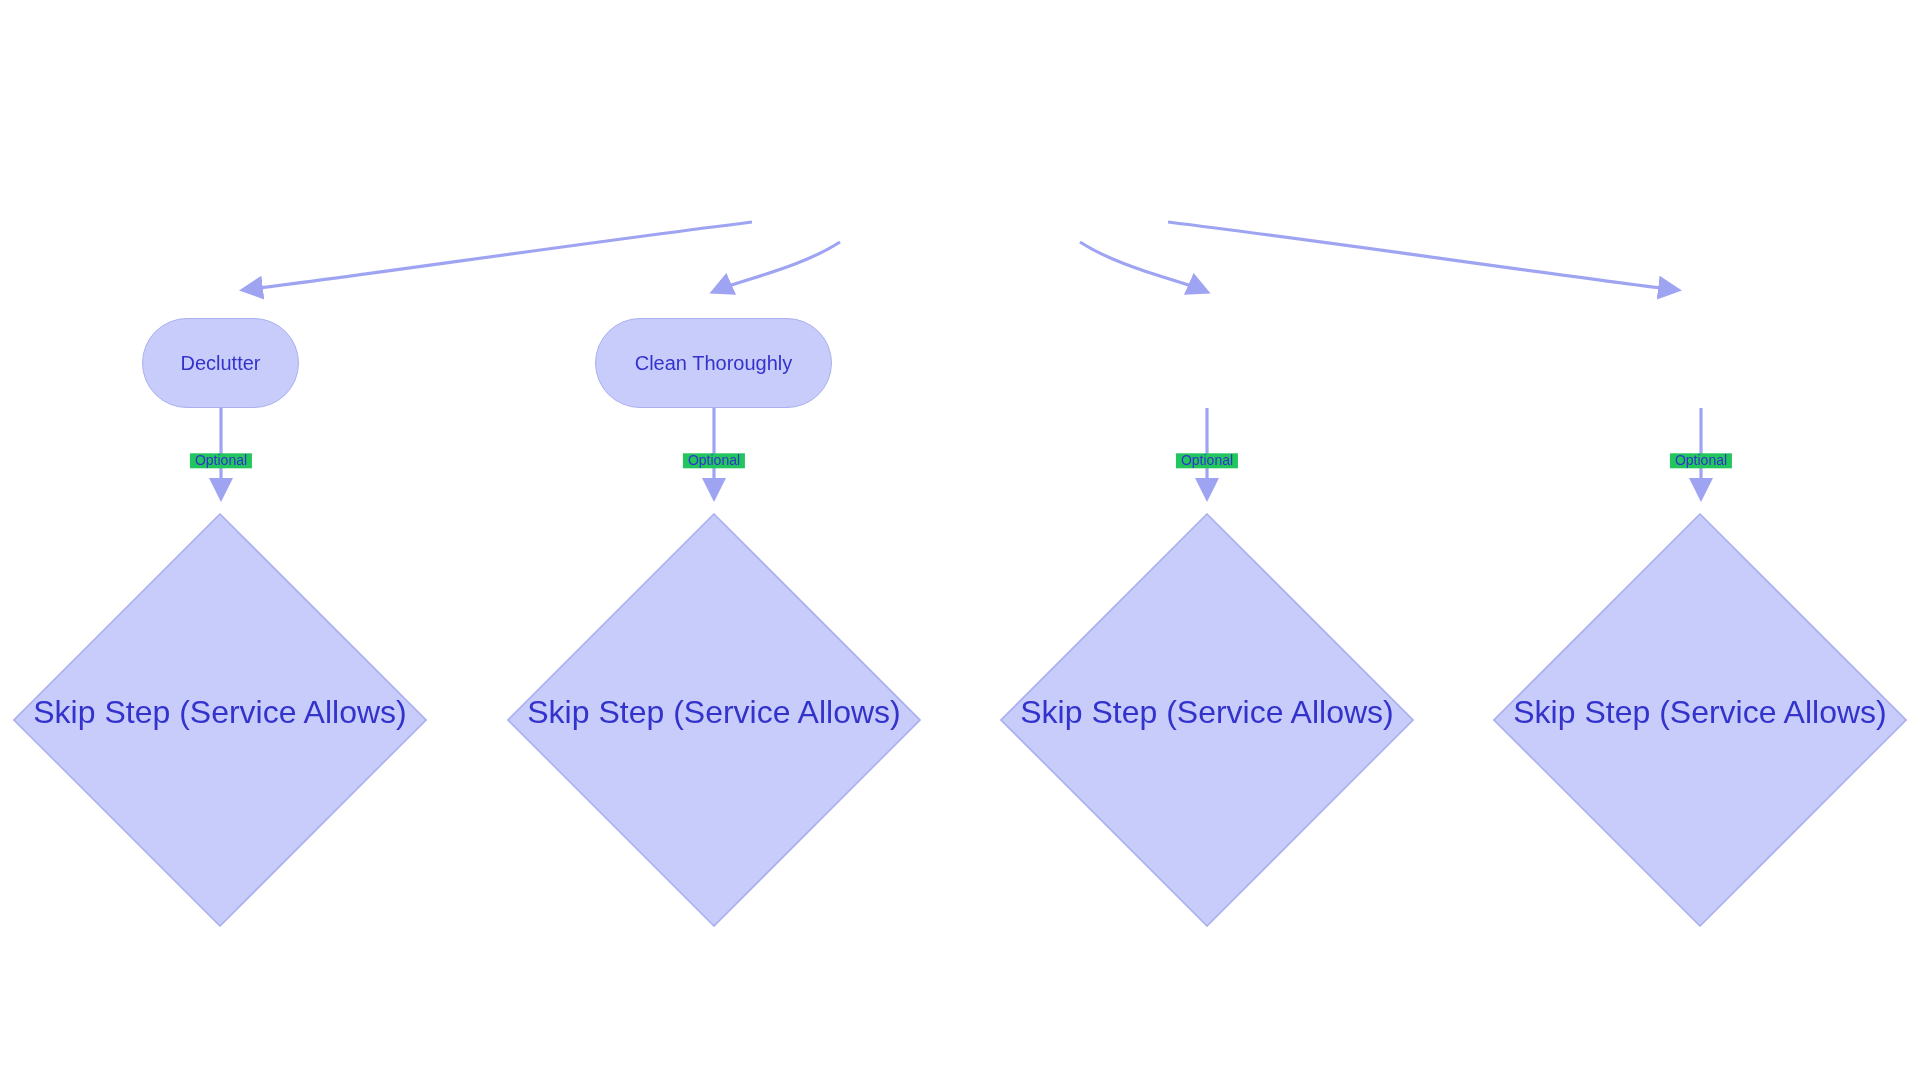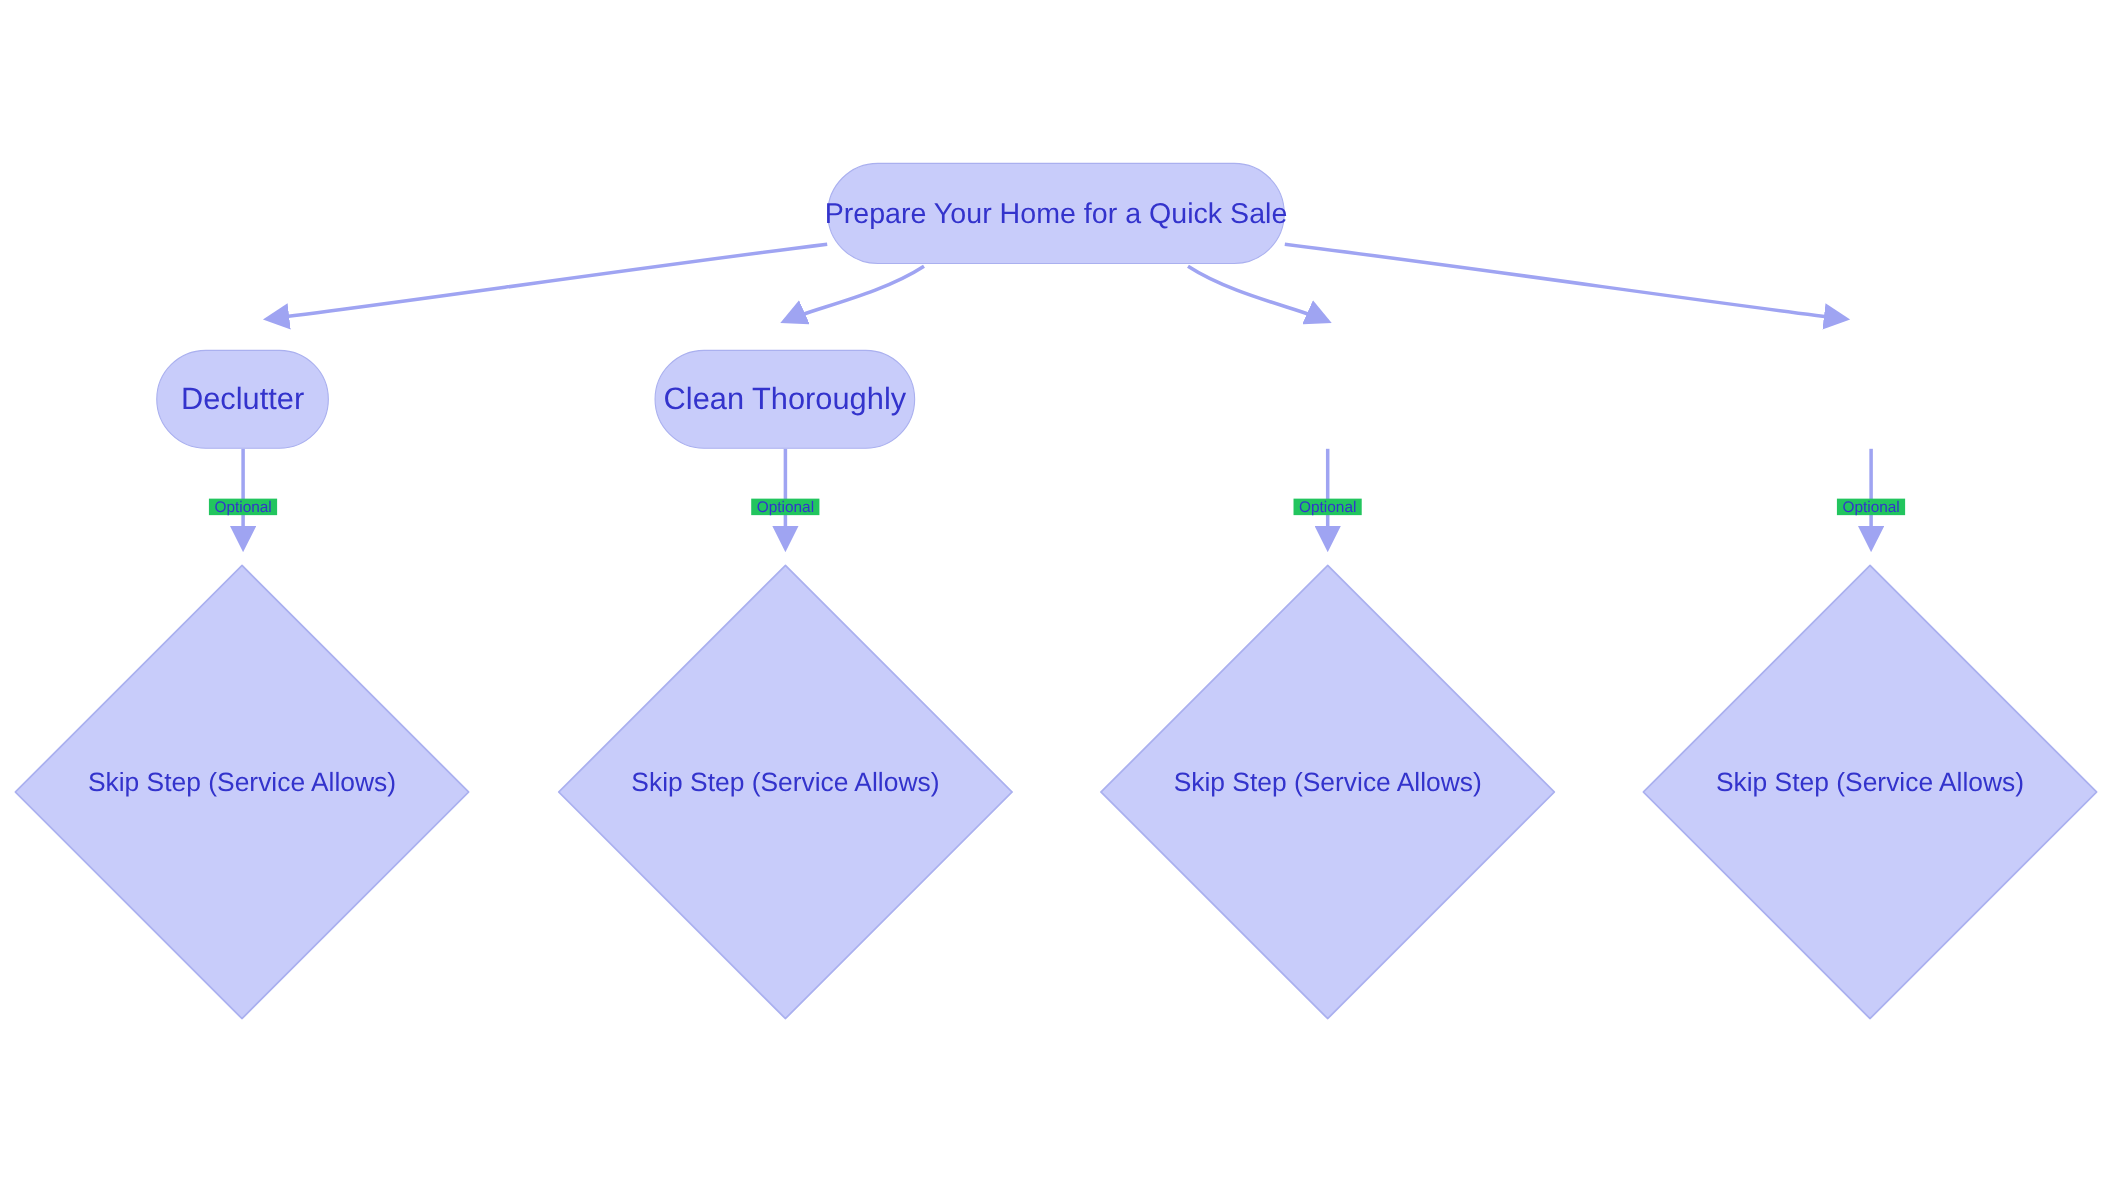--- a/index.html
+++ b/index.html
@@ -55,21 +55,21 @@
     left: 752px;
     top: 148px;
     width: 416px;
     height: 92px;
     font-size: 26px;
   }
 
   .node-step {
     top: 318px;
     height: 90px;
-    font-size: 28px;
+    font-size: 20px;
   }
   .node-step.s0 { left: 142px;  width: 157px; }
   .node-step.s1 { left: 595px;  width: 237px; }
   .node-step.s2 { left: 1078px; width: 259px; }
   .node-step.s3 { left: 1507px; width: 387px; }
 
   
   .diamond-wrap {
     position: absolute;
     top: 513px;
@@ -91,21 +91,21 @@
   .diamond-text {
     position: absolute;
     left: 0;
     top: 0;
     width: 414px;
     height: 414px;
     display: flex;
     align-items: center;
     justify-content: center;
     color: #3333cc;
-    font-size: 24px;
+    font-size: 32px;
     white-space: nowrap;
     pointer-events: none;
     transform: translateY(-8px);
   }
 
   
   .edge-label {
     position: absolute;
     transform: translate(-50%, -50%);
     color: #3333cc;
@@ -144,23 +144,20 @@
 
       <path d="M 221,408 L 221,498" marker-end="url(#arrow)"></path>
       <path d="M 714,408 L 714,498" marker-end="url(#arrow)"></path>
       <path d="M 1207,408 L 1207,498" marker-end="url(#arrow)"></path>
       <path d="M 1701,408 L 1701,498" marker-end="url(#arrow)"></path>
     </g>
   </svg>
 
   <div id="node-layer">
 
-    <div class="pill node-root">
-      <span class="pill-label">Prepare Your Home for a Quick Sale</span>
-    </div>
 
     <div class="pill node-step s0">
       <span class="pill-label">Declutter</span>
     </div>
     <div class="pill node-step s1">
       <span class="pill-label">Clean Thoroughly</span>
     </div>
 
     <div class="edge-label l0">Optional</div>
     <div class="edge-label l1">Optional</div>

